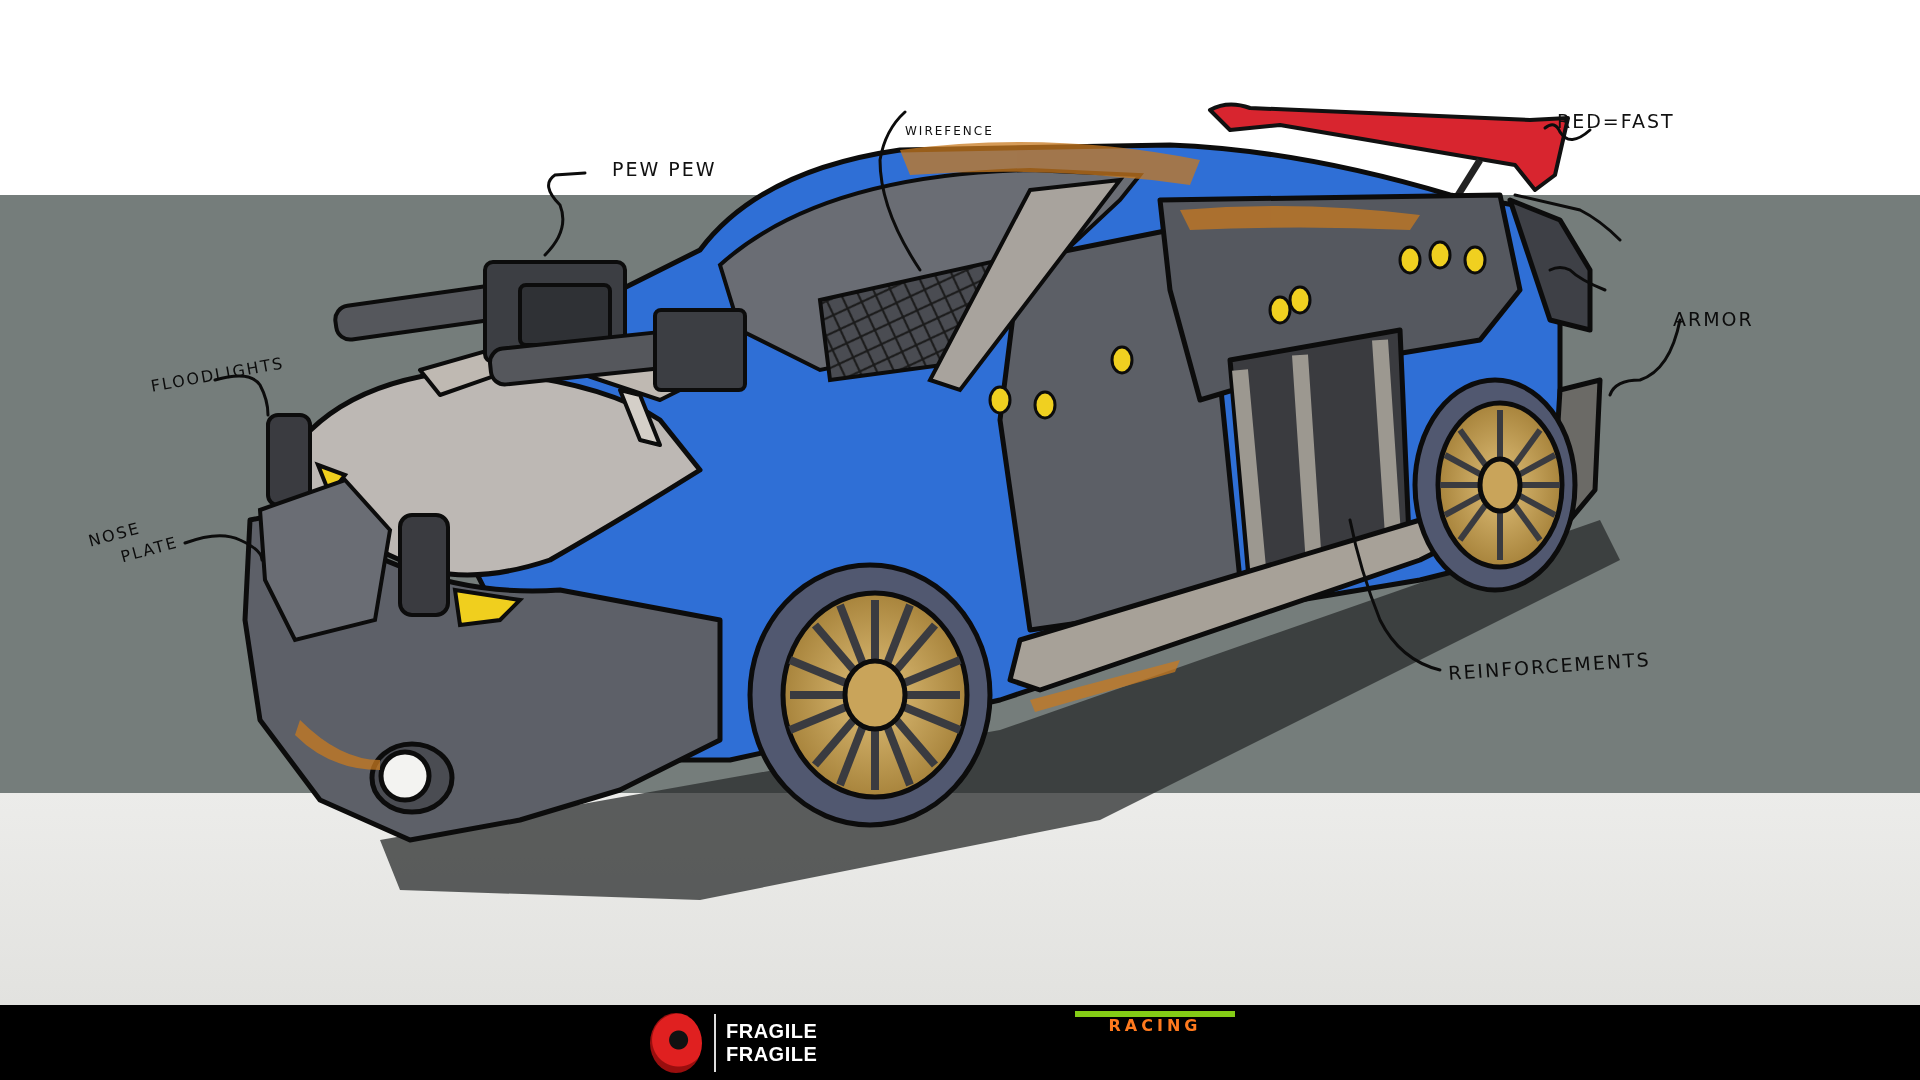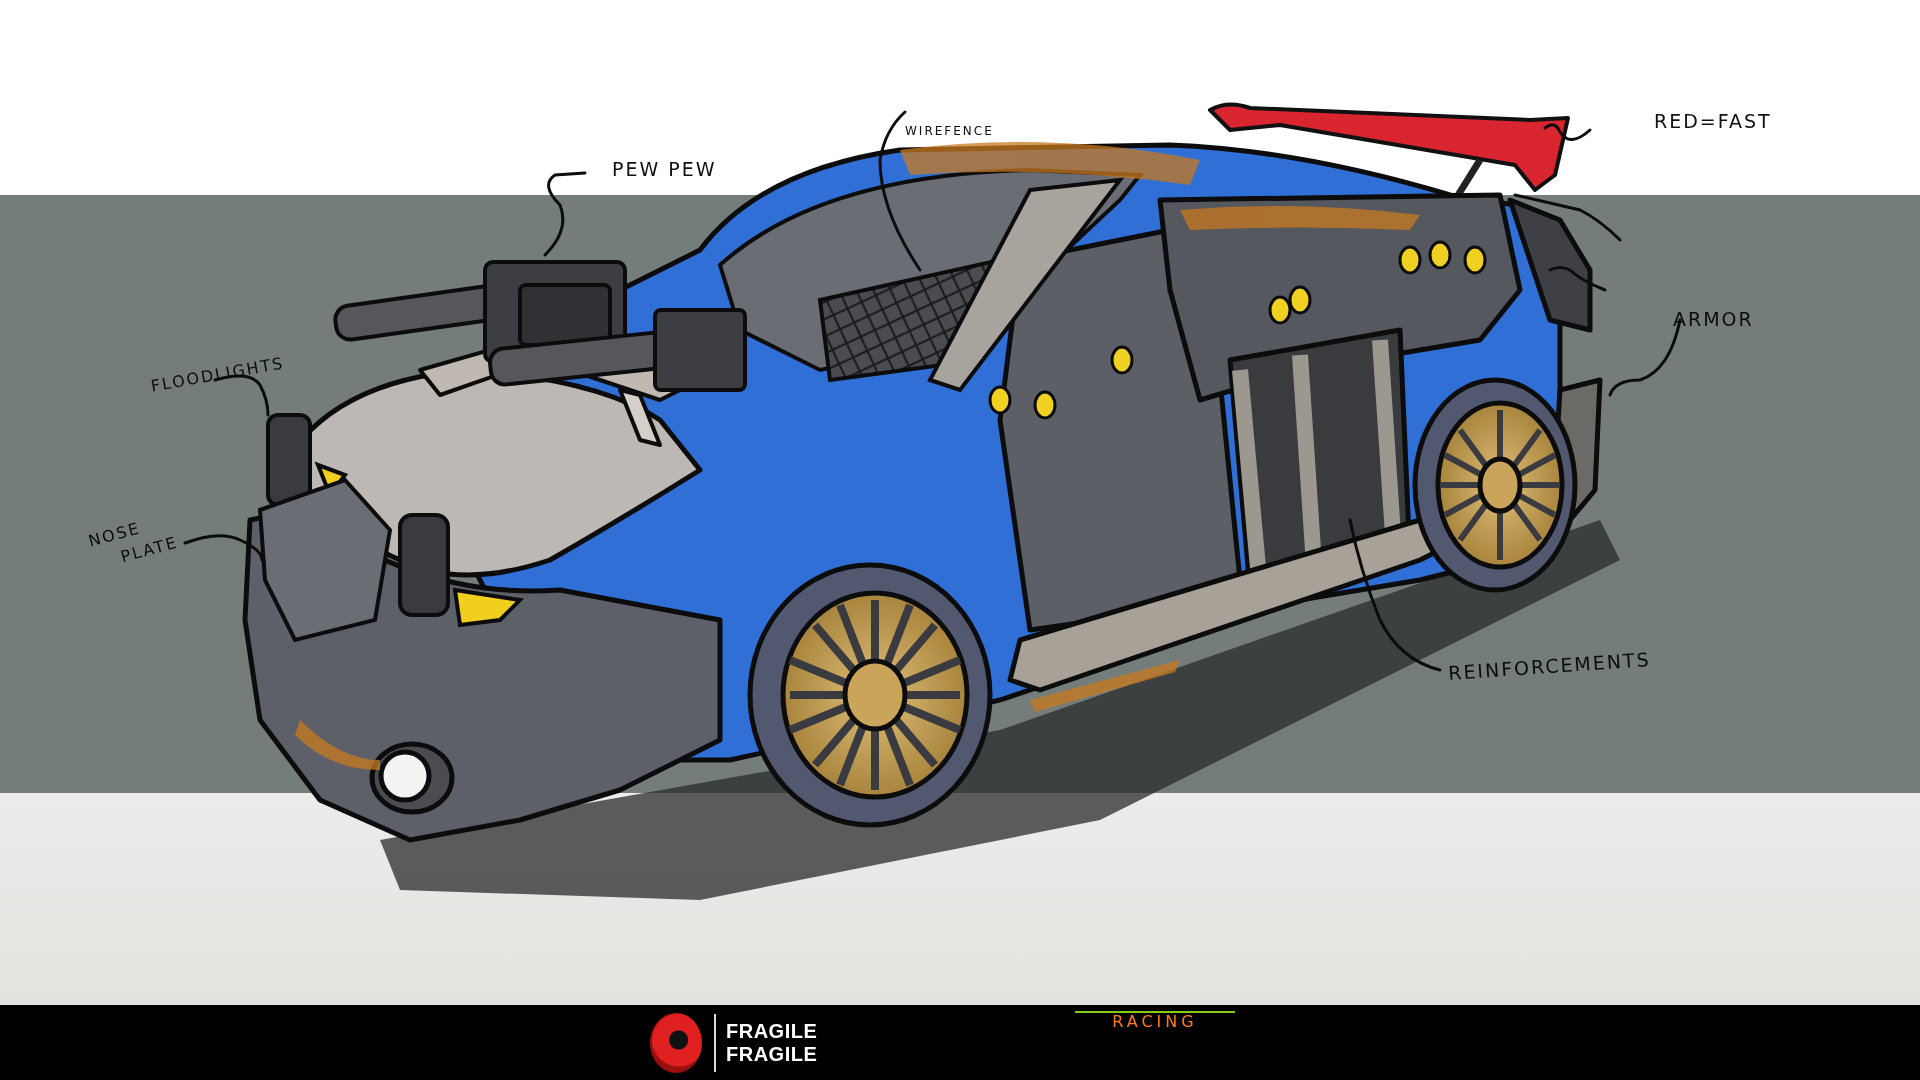--- a/index.html
+++ b/index.html
@@ -13,21 +13,21 @@
   .label { position:absolute; font-family:"DejaVu Sans", sans-serif; color:#111; font-size:19px; letter-spacing:2px; font-weight:normal; white-space:nowrap; }
   .label-on-gray { color:#0c0c0c; }
   
   .footer { position:absolute; left:0; top:1005px; width:1920px; height:55px; }
   .fragile { position:absolute; left:650px; top:8px; display:flex; align-items:center; }
   .fragile-logo { width:52px; height:60px; border-radius:50%; background:radial-gradient(circle at 55% 45%, #111 0 9px, #e02020 10px 26px, #9a0e0e 27px); }
   .fragile-divider { width:2px; height:58px; background:#ddd; margin:0 10px 0 12px; }
   .fragile-text { color:#fff; font-family:"Liberation Sans", sans-serif; font-weight:bold; font-size:20px; line-height:23px; letter-spacing:0.5px; }
   .barely { position:absolute; left:1055px; top:6px; width:200px; height:64px; text-align:center; }
   .barely-top { color:#fff; font-family:"DejaVu Sans", sans-serif; font-weight:bold; font-style:italic; font-size:38px; letter-spacing:1px; line-height:42px; text-shadow: 2px 2px 0 #e0681a, -1px -1px 0 #555; }
-  .barely-bottom { color:#ff7a1e; font-family:"DejaVu Sans", sans-serif; font-weight:normal; font-size:16px; letter-spacing:4px; line-height:18px; border-top:2px solid #84cc16; margin:0 20px; }
+  .barely-bottom { color:#ff7a1e; font-family:"DejaVu Sans", sans-serif; font-weight:bold; font-size:16px; letter-spacing:4px; line-height:18px; border-top:6px solid #84cc16; margin:0 20px; }
 </style>
 </head>
 <body>
 
 <div class="band" id="band-top"></div>
 <div class="band" id="band-mid"></div>
 <div class="band" id="band-low"></div>
 <div class="band" id="band-foot"></div>
 
 <svg id="art" viewBox="0 0 1920 1005" xmlns="http://www.w3.org/2000/svg">
@@ -159,21 +159,21 @@
     <path d="M1620 240 Q1600 220 1580 210 L1515 195"></path>
     <path d="M1680 320 Q1670 370 1640 380 Q1615 380 1610 395"></path>
     <path d="M215 380 Q250 370 260 385 Q268 400 268 415"></path>
     <path d="M185 543 Q220 530 240 540 Q262 550 262 560"></path>
     <path d="M1440 670 Q1400 660 1380 620 Q1360 570 1350 520"></path>
   </g>
 </svg>
 
 <div class="label" style="left:612px; top:158px;">PEW PEW</div>
 <div class="label" style="left:905px; top:93px; font-size:12px;margin-top:31px;">WIREFENCE</div>
-<div class="label" style="left:1654px; top:110px;">RED=FAST</div>
+<div class="label" style="left:1557px; top:110px;">RED=FAST</div>
 <div class="label label-on-gray" style="left:1673px; top:285px;margin-top:23px;">ARMOR</div>
 <div class="label label-on-gray" style="left:150px; top:365px; font-size:16px; transform:rotate(-10deg);">FLOODLIGHTS</div>
 <div class="label label-on-gray" style="left:88px; top:525px; font-size:16px; transform:rotate(-15deg);">NOSE</div>
 <div class="label label-on-gray" style="left:120px; top:540px; font-size:16px; transform:rotate(-15deg);">PLATE</div>
 <div class="label label-on-gray" style="left:1448px; top:655px; transform:rotate(-4deg);">REINFORCEMENTS</div>
 
 <div class="footer">
   <div class="fragile">
     <div class="fragile-logo"></div>
     <div class="fragile-divider"></div>

